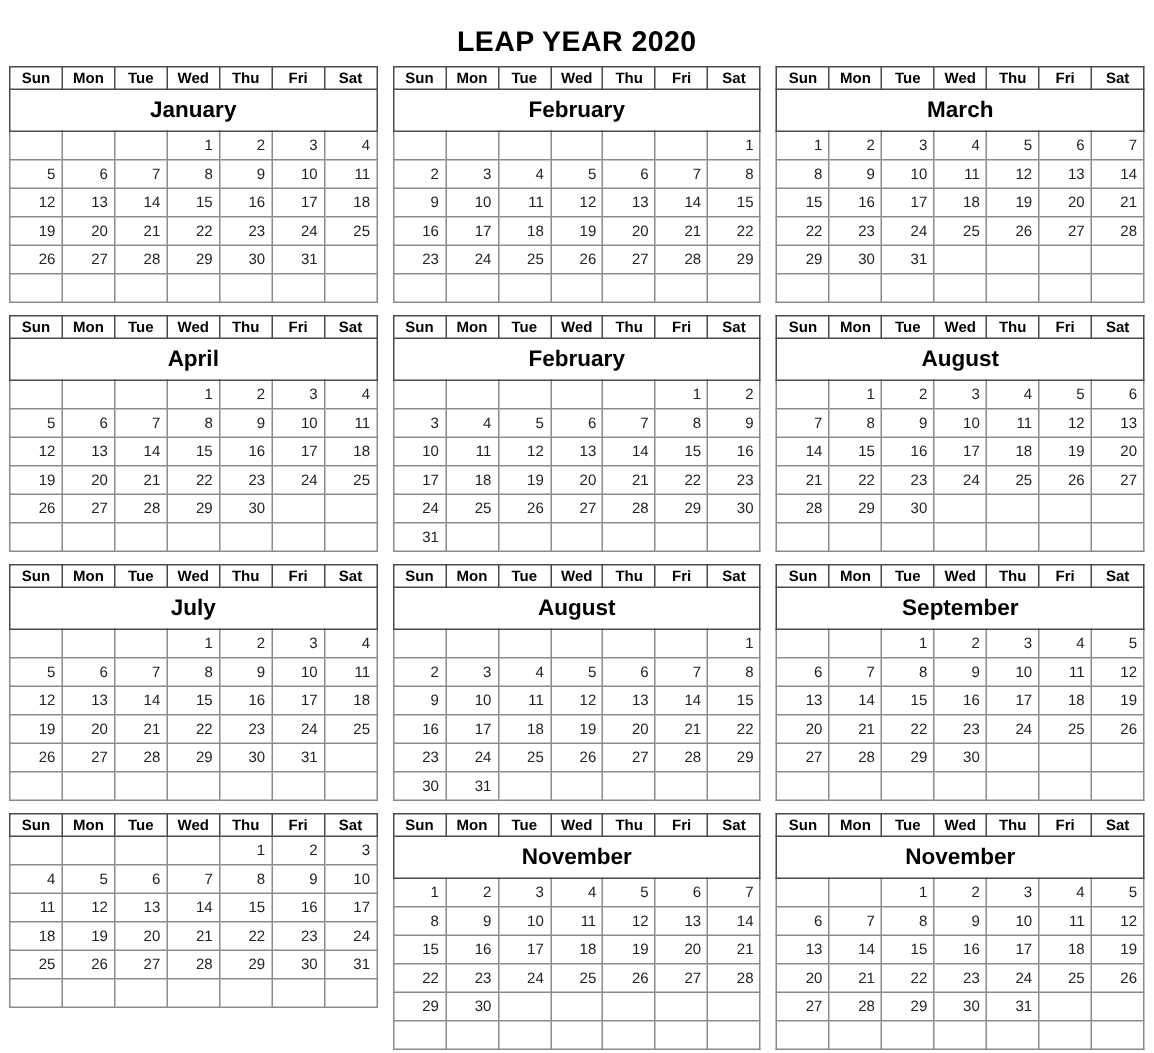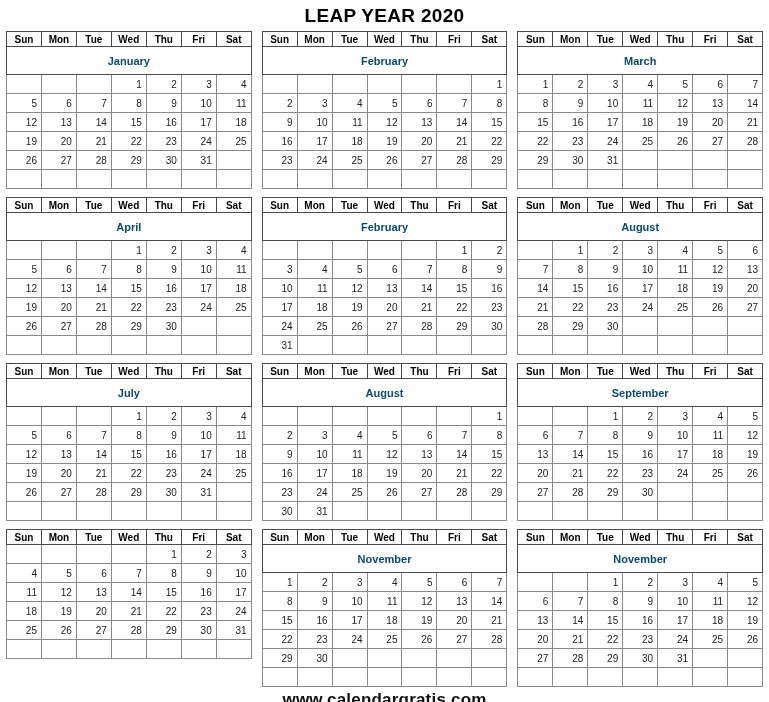--- a/index.html
+++ b/index.html
@@ -12,21 +12,21 @@
     width: 769px;
     height: 702px;
     font-family: "Liberation Sans", sans-serif;
     color: #1a1a1a;
     overflow: hidden;
   }
 
   .page {
     width: 769px;
     height: 702px;
-    padding: 0 6px;
+    padding: 13px 6px;
     position: relative;
   }
 
   .page-title {
     text-align: center;
     font-size: 19px;
     font-weight: bold;
     letter-spacing: 0.3px;
     color: #000000;
     padding: 6px 0 5px 0;
@@ -66,23 +66,23 @@
     line-height: 13px;
     color: #000000;
     background: #ffffff;
     padding: 0;
   }
 
   table.month td.month-name {
     border: 1px solid #4a4a4a;
     border-top: none;
     text-align: center;
-    font-size: 11px;
+    font-size: 15px;
     font-weight: bold;
-    color: #0c4a6e;
+    color: #000000;
     height: 28px;
     line-height: 26px;
     padding: 0;
   }
 
   table.month td.day {
     border: 1px solid #8a8a8a;
     height: 19px;
     font-size: 10px;
     text-align: right;

